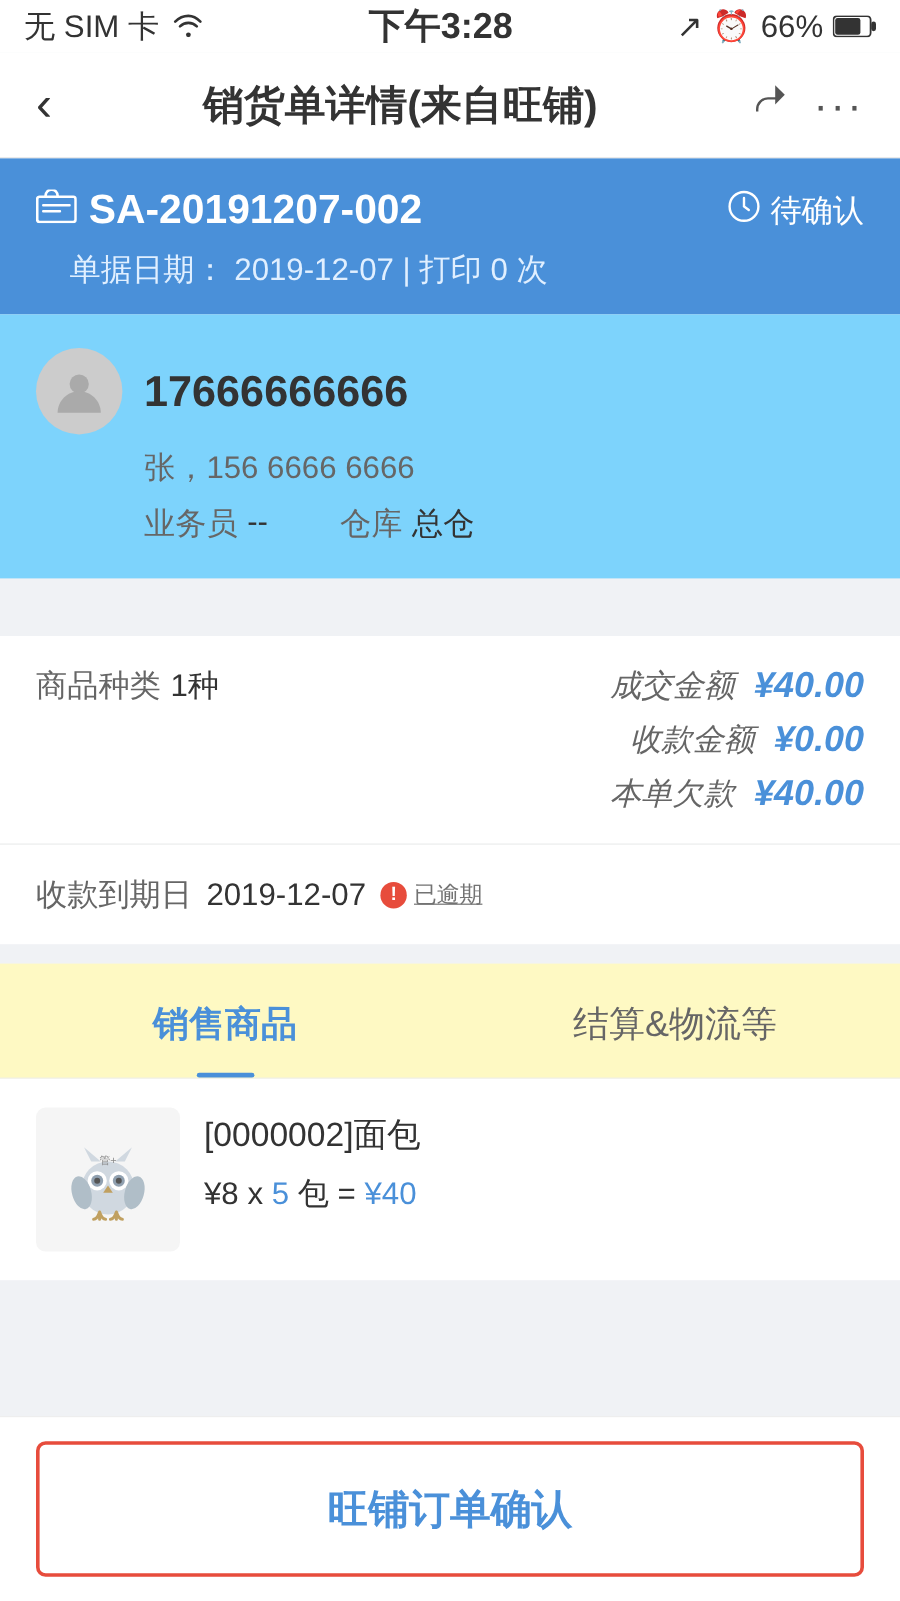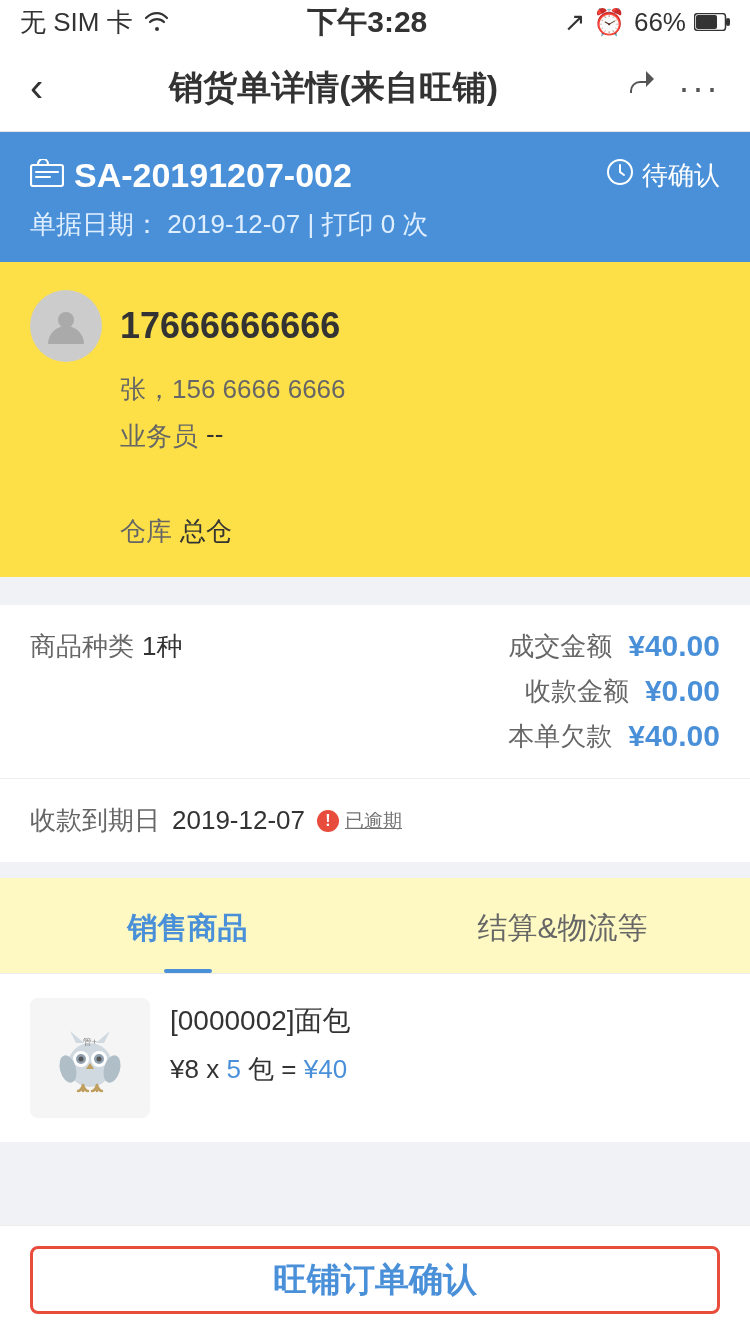--- a/index.html
+++ b/index.html
@@ -70,27 +70,28 @@
       display: flex;
       align-items: center;
       gap: 8px;
       color: #fff;
       font-size: 26px;
     }
     .header-date {
       color: #e0efff;
       font-size: 26px;
       margin-top: 12px;
+      margin-left: 28px;
     }
 
     
     .customer-section {
-      background: #fde047;
+      background: #7dd3fc;
       padding: 28px 30px;
-      margin-bottom: 12px;
+      margin-bottom: 32px;
     }
     .customer-row {
       display: flex;
       align-items: center;
       gap: 18px;
       margin-bottom: 10px;
     }
     .avatar {
       width: 72px;
       height: 72px;
@@ -113,21 +114,20 @@
       color: #666;
       margin-left: 90px;
       margin-bottom: 12px;
     }
     .customer-meta {
       display: flex;
       gap: 60px;
       font-size: 26px;
       color: #666;
       margin-left: 90px;
-      flex-direction: column;
     }
     .meta-item { display: flex; gap: 8px; }
     .meta-label { color: #666; }
     .meta-value { color: #333; }
 
     
     .divider {
       height: 1px;
       background: #eee;
       margin: 0;
@@ -160,21 +160,23 @@
     .summary-type-value { color: #333; font-size: 26px; }
     .summary-right {
       display: flex;
       flex-direction: column;
       gap: 10px;
       align-items: flex-end;
     }
     .amount-row {
       display: flex;
       gap: 16px;
-      font-size: 26px;
+      align-items: center;
+      font-size: 26px;
+      font-style: italic;
     }
     .amount-label { color: #666; }
     .amount-value-blue { color: #4a90d9; font-size: 30px; font-weight: 600; }
 
     
     .due-date-section {
       background: #fff;
       padding: 24px 30px;
       margin-bottom: 0;
       display: flex;
@@ -291,21 +293,21 @@
       position: fixed;
       bottom: 0;
       left: 0;
       width: 750px;
       background: #fff;
       padding: 20px 30px;
       border-top: 1px solid #eee;
     }
     .confirm-btn {
       width: 100%;
-      height: 68px;
+      height: 113px;
       border: 3px solid #e74c3c;
       border-radius: 8px;
       background: #fff;
       color: #4a90d9;
       font-size: 34px;
       font-weight: 600;
       cursor: pointer;
       display: flex;
       align-items: center;
       justify-content: center;

